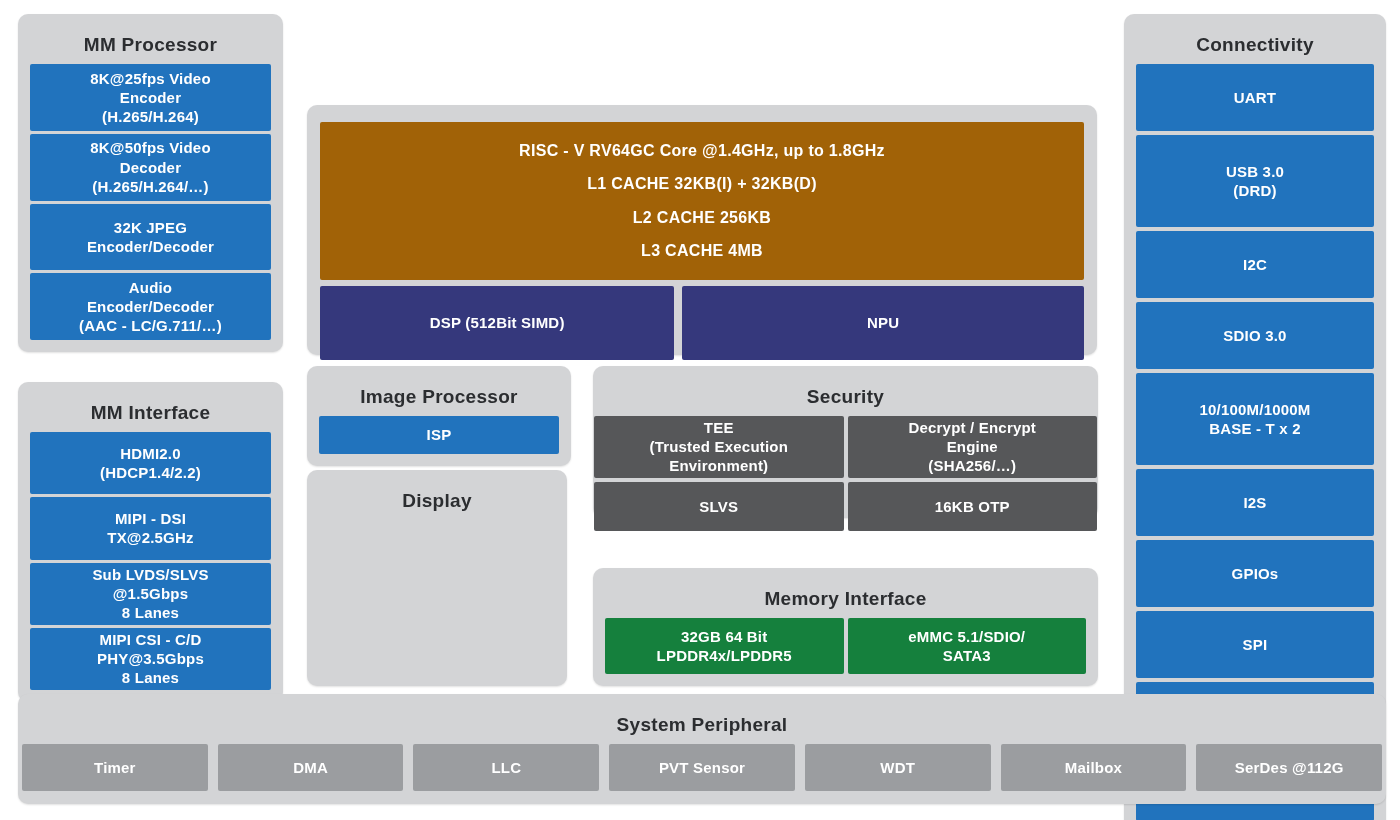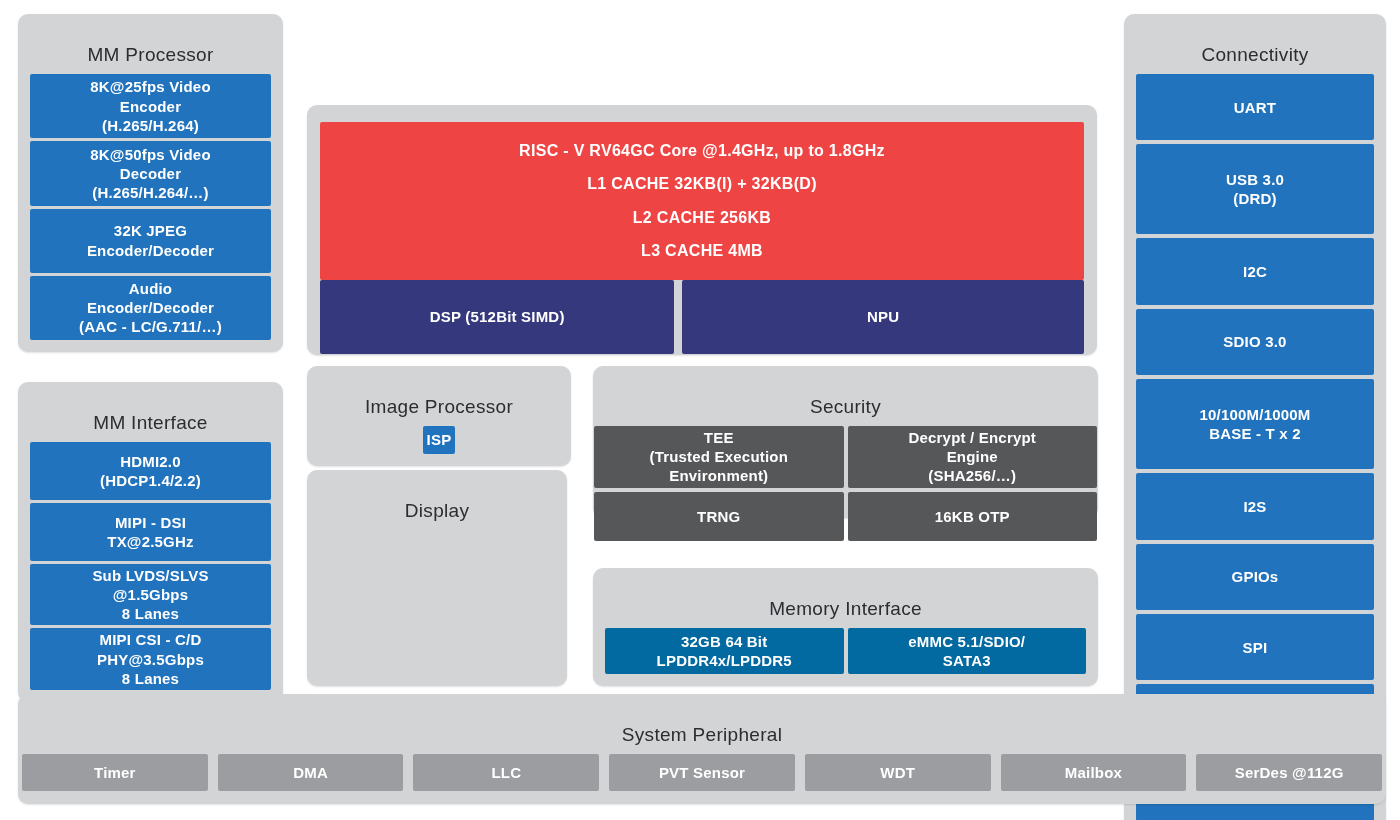--- a/index.html
+++ b/index.html
@@ -5,57 +5,57 @@
   html,body{margin:0;padding:0;background:#ffffff;}
   .page{
     position:relative;width:1400px;height:820px;background:#ffffff;
     font-family:"Liberation Sans",sans-serif;overflow:hidden;
   }
   .panel{
     position:absolute;background:#d3d4d6;border-radius:10px;
     display:flex;flex-direction:column;box-shadow:0 1px 2px rgba(0,0,0,.12);
   }
   .panel-title{
-    text-align:center;font-weight:normal;color:#2b2d30;font-size:19px;
-    letter-spacing:.3px;padding:30px 4px 8px;flex:0 0 auto;
+    text-align:center;font-weight:bold;color:#2b2d30;font-size:19px;
+    letter-spacing:.3px;padding:20px 4px 8px;flex:0 0 auto;
   }
   .cells{
     display:flex;flex-direction:column;flex:1;gap:3px;
     padding:0 12px 12px;min-height:0;
   }
   .cell{
     flex:1;display:flex;align-items:center;justify-content:center;
     text-align:center;color:#ffffff;font-weight:bold;font-size:15px;
     line-height:1.28;letter-spacing:.2px;white-space:pre-line;
     border-radius:2px;padding:2px 4px;
   }
   .blue{background:#2173bd;}
   .navy{background:#35387c;}
-  .navy2{background:#0369a1;}
+  .navy2{background:#15803d;}
   .darkgray{background:#565759;}
   .midgray{background:#9b9da0;}
 
   
   .p-mmproc{left:18px;top:14px;width:265px;height:338px;}
   .p-mmif{left:18px;top:366px;width:265px;height:320px;margin-top:16px;}
   .p-cpu{left:307px;top:105px;width:790px;height:250px;padding:17px 13px 7px;box-sizing:border-box;}
-  .p-imgproc{left:307px;top:366px;width:264px;height:100px;align-items:center;}
+  .p-imgproc{left:307px;top:366px;width:264px;height:100px;}
   .p-display{left:307px;top:470px;width:260px;height:216px;}
   .p-security{left:593px;top:366px;width:505px;height:152px;}
   .p-memif{left:593px;top:568px;width:505px;height:118px;}
   .p-conn{left:1124px;top:14px;width:262px;height:819px;}
   .p-sysper{left:18px;top:694px;width:1368px;height:110px;}
 
   
   .cpu-main{
-    background:#ef4444;flex:0 0 150px;display:flex;flex-direction:column;
+    background:#a16207;flex:0 0 150px;display:flex;flex-direction:column;
     justify-content:space-evenly;align-items:center;border-radius:2px;padding:4px 0;
   }
   .cpu-line{color:#fff;font-weight:bold;font-size:16px;letter-spacing:.3px;}
-  .cpu-sub{display:flex;gap:8px;flex:0 0 70px;margin-top:0;justify-content:center;}
+  .cpu-sub{display:flex;gap:8px;flex:0 0 70px;margin-top:6px;justify-content:center;}
   .cpu-sub .cell{height:100%;}
   .cpu-dsp{flex:.88;}
   .cpu-npu{flex:1;}
 
   
   .sec-grid{
     display:grid;grid-template-columns:1fr 1fr;grid-template-rows:1.25fr 1fr;
     gap:4px;flex:1;padding:0 1px 12px;
   }
   .sec-grid .cell{flex:none;}
@@ -135,21 +135,21 @@
 
   <div class="panel p-security">
     <div class="panel-title">Security</div>
     <div class="sec-grid">
       <div class="cell darkgray">TEE
 (Trusted Execution
 Environment)</div>
       <div class="cell darkgray">Decrypt / Encrypt
 Engine
 (SHA256/…)</div>
-      <div class="cell darkgray">TRNG</div>
+      <div class="cell darkgray">SLVS</div>
       <div class="cell darkgray">16KB OTP</div>
     </div>
   </div>
 
   <div class="panel p-memif">
     <div class="panel-title">Memory Interface</div>
     <div class="mem-row">
       <div class="cell navy2">32GB 64 Bit
 LPDDR4x/LPDDR5</div>
       <div class="cell navy2">eMMC 5.1/SDIO/

